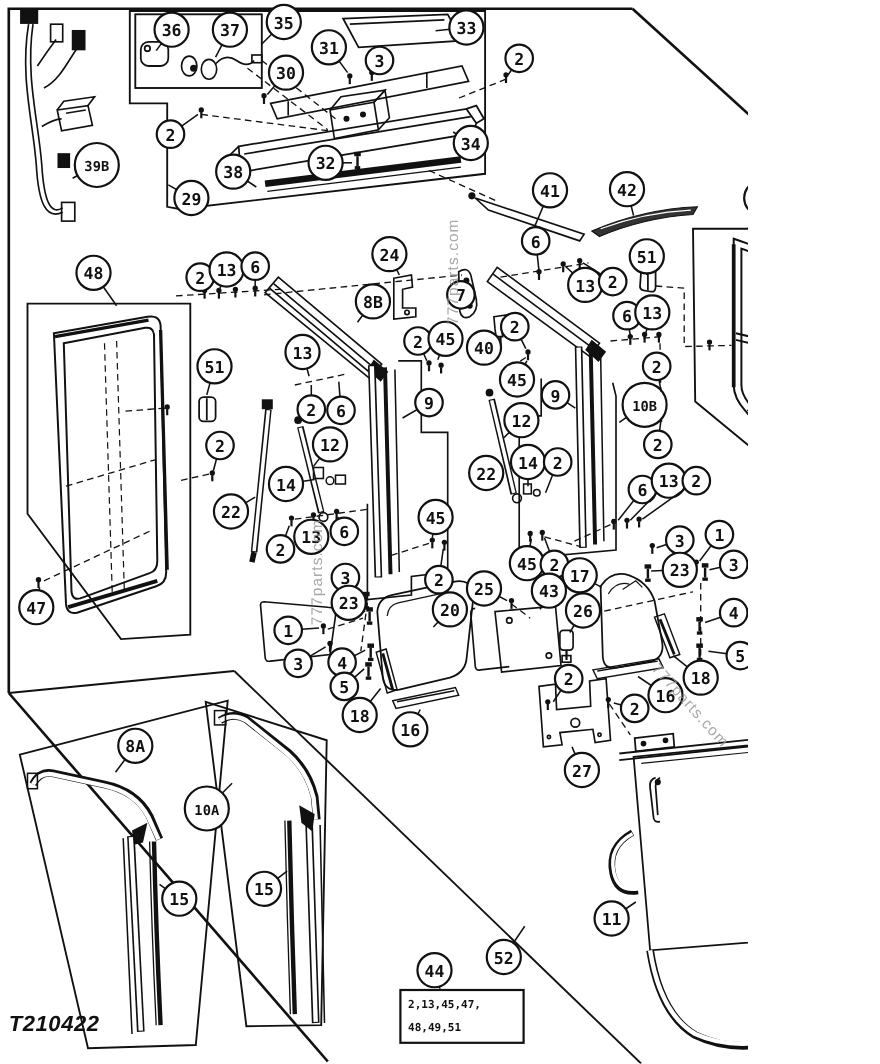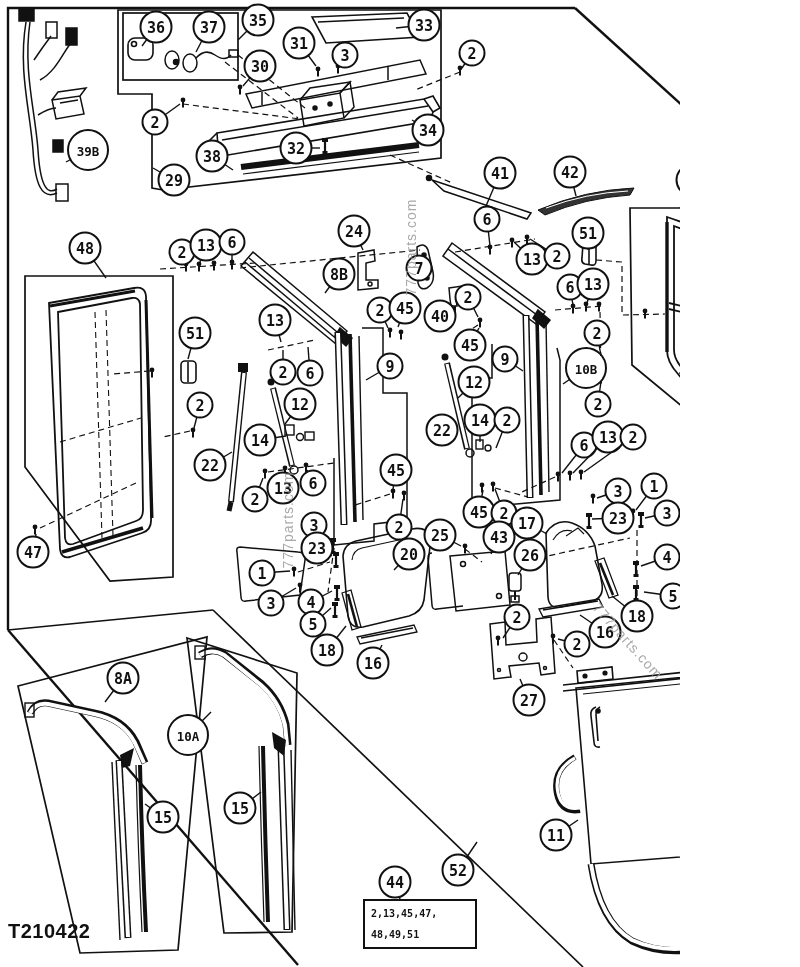--- a/index.html
+++ b/index.html
@@ -2,21 +2,21 @@
 <html><head>
 <meta charset="utf-8">
 <style>
   html,body{margin:0;padding:0;background:#fff;}
   #page{position:relative;width:680px;height:967px;background:#fff;overflow:hidden;
         font-family:"DejaVu Sans","Liberation Sans",sans-serif;}
   svg{position:absolute;left:0;top:0;}
   .wm{position:absolute;color:#9a9a9a;font-size:14px;letter-spacing:1px;white-space:nowrap;
       font-family:"Liberation Sans",sans-serif;opacity:.85;}
   #figid{position:absolute;left:8px;top:920px;font-weight:bold;font-size:20px;color:#111;
-         font-family:"Liberation Sans",sans-serif;letter-spacing:.5px;}
+         font-family:"Liberation Sans",sans-serif;letter-spacing:.5px;font-style:italic;}
   #refbox{position:absolute;left:363px;top:899px;width:104px;height:44px;border:2px solid #111;
           background:#fff;font-family:"DejaVu Sans Mono","Liberation Mono",monospace;
           font-weight:bold;font-size:10px;color:#111;line-height:21px;padding:2px 0 0 6px;}
 </style>
 </head>
 <body>
 
 <div id="page">
 
 <svg width="800" height="967" viewBox="0 0 800 967">

